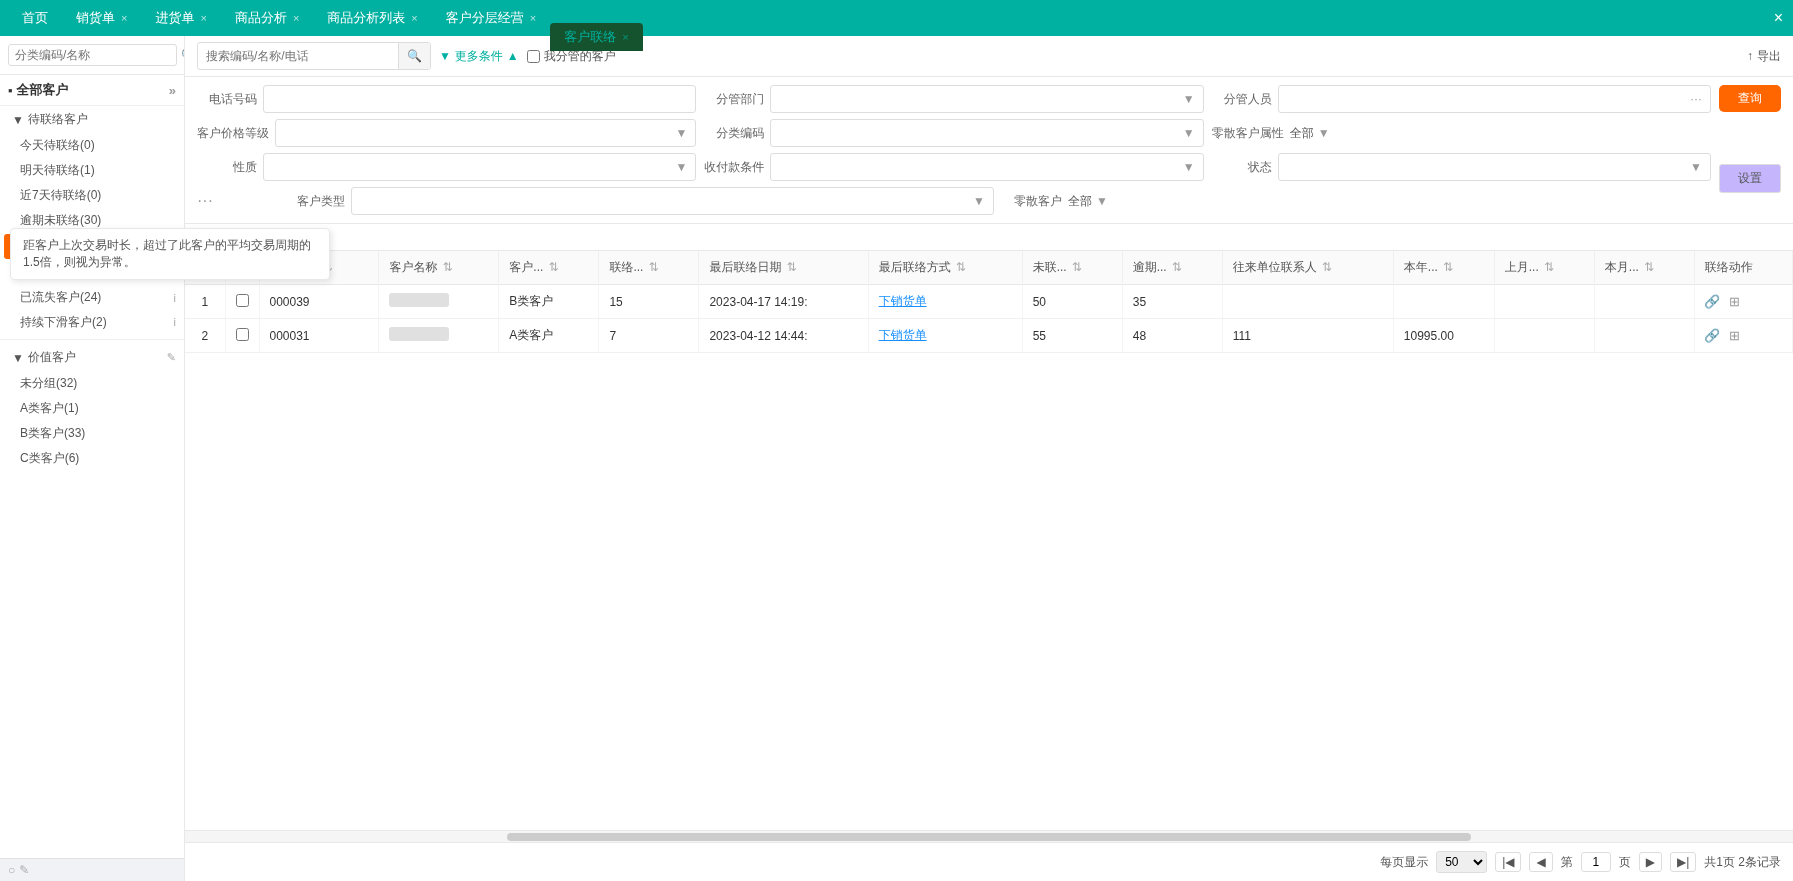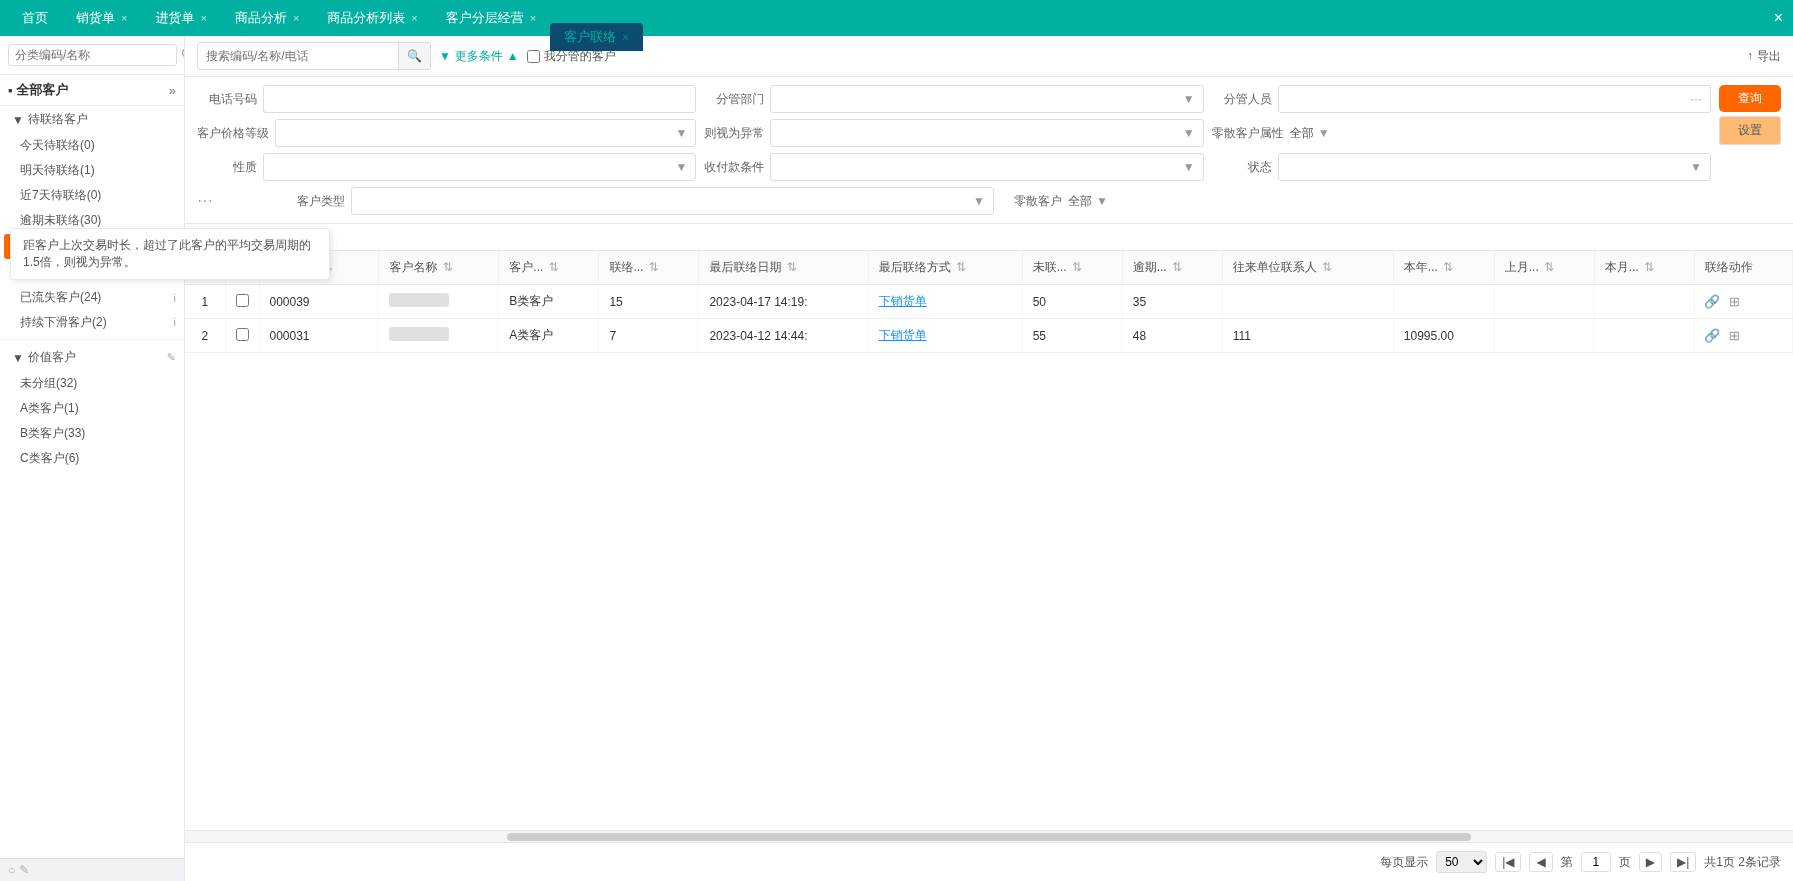--- a/index.html
+++ b/index.html
@@ -8,21 +8,21 @@
     
     .top-nav {
       display: flex; align-items: center; background: #00b0a0; height: 36px; padding: 0 8px;
       position: relative;
     }
     .top-nav-item {
       color: #fff; padding: 0 14px; height: 28px; display: flex; align-items: center; cursor: pointer;
       font-size: 13px; white-space: nowrap; position: relative;
     }
     .top-nav-item.active {
-      background: #0c4a6e; color: #00b0a0; border-radius: 4px 4px 0 0; margin-top: 37px;
+      background: #14532d; color: #00b0a0; border-radius: 4px 4px 0 0; margin-top: 37px;
     }
     .top-nav-item .close-x {
       margin-left: 6px; font-size: 11px; opacity: 0.7;
     }
     .top-nav-close-all {
       position: absolute; right: 10px; color: #fff; cursor: pointer; font-size: 16px;
     }
 
     
     .main-layout {
@@ -124,22 +124,22 @@
       outline: none; height: 28px;
     }
     .filter-btn-group {
       display: flex; flex-direction: column; gap: 4px;
     }
     .btn-query {
       background: #ff6600; color: #fff; border: none; border-radius: 5px;
       padding: 5px 18px; font-size: 12px; cursor: pointer;
     }
     .btn-settings {
-      background: #fdba74; color: #555; border: 1px solid #ddd; border-radius: 3px;
-      padding: 5px 18px; font-size: 12px; cursor: pointer;
+      background: #c4b5fd; color: #555; border: 1px solid #ddd; border-radius: 3px;
+      padding: 5px 18px; font-size: 12px; cursor: pointer; margin-top: 48px;
     }
     .filter-dots { color: #999; cursor: pointer; font-size: 16px; }
 
     
     .table-toolbar {
       display: flex; align-items: center; padding: 6px 12px; background: #fff;
       border-bottom: 1px solid #e8e8e8; gap: 8px;
     }
     .gear-icon { color: #555; cursor: pointer; }
 
@@ -370,21 +370,21 @@
 
           <div class="filter-row">
             <div class="filter-item">
               <span class="filter-label">客户价格等级</span>
               <div class="filter-select">
                 <span></span>
                   <span>▼</span>
               </div>
             </div>
             <div class="filter-item">
-              <span class="filter-label">则视为异常</span>
+              <span class="filter-label">分类编码</span>
               <div class="filter-select">
                 <span></span>
                   <span>▼</span>
               </div>
             </div>
             <div class="filter-item">
               <span class="filter-label">零散客户属性</span>
               <span style="margin-right:4px;font-size:12px;color:#555;">全部</span>
               <div class="filter-select" style="flex:none;width:20px;border:none;padding:0;">▼</div>
             </div>

